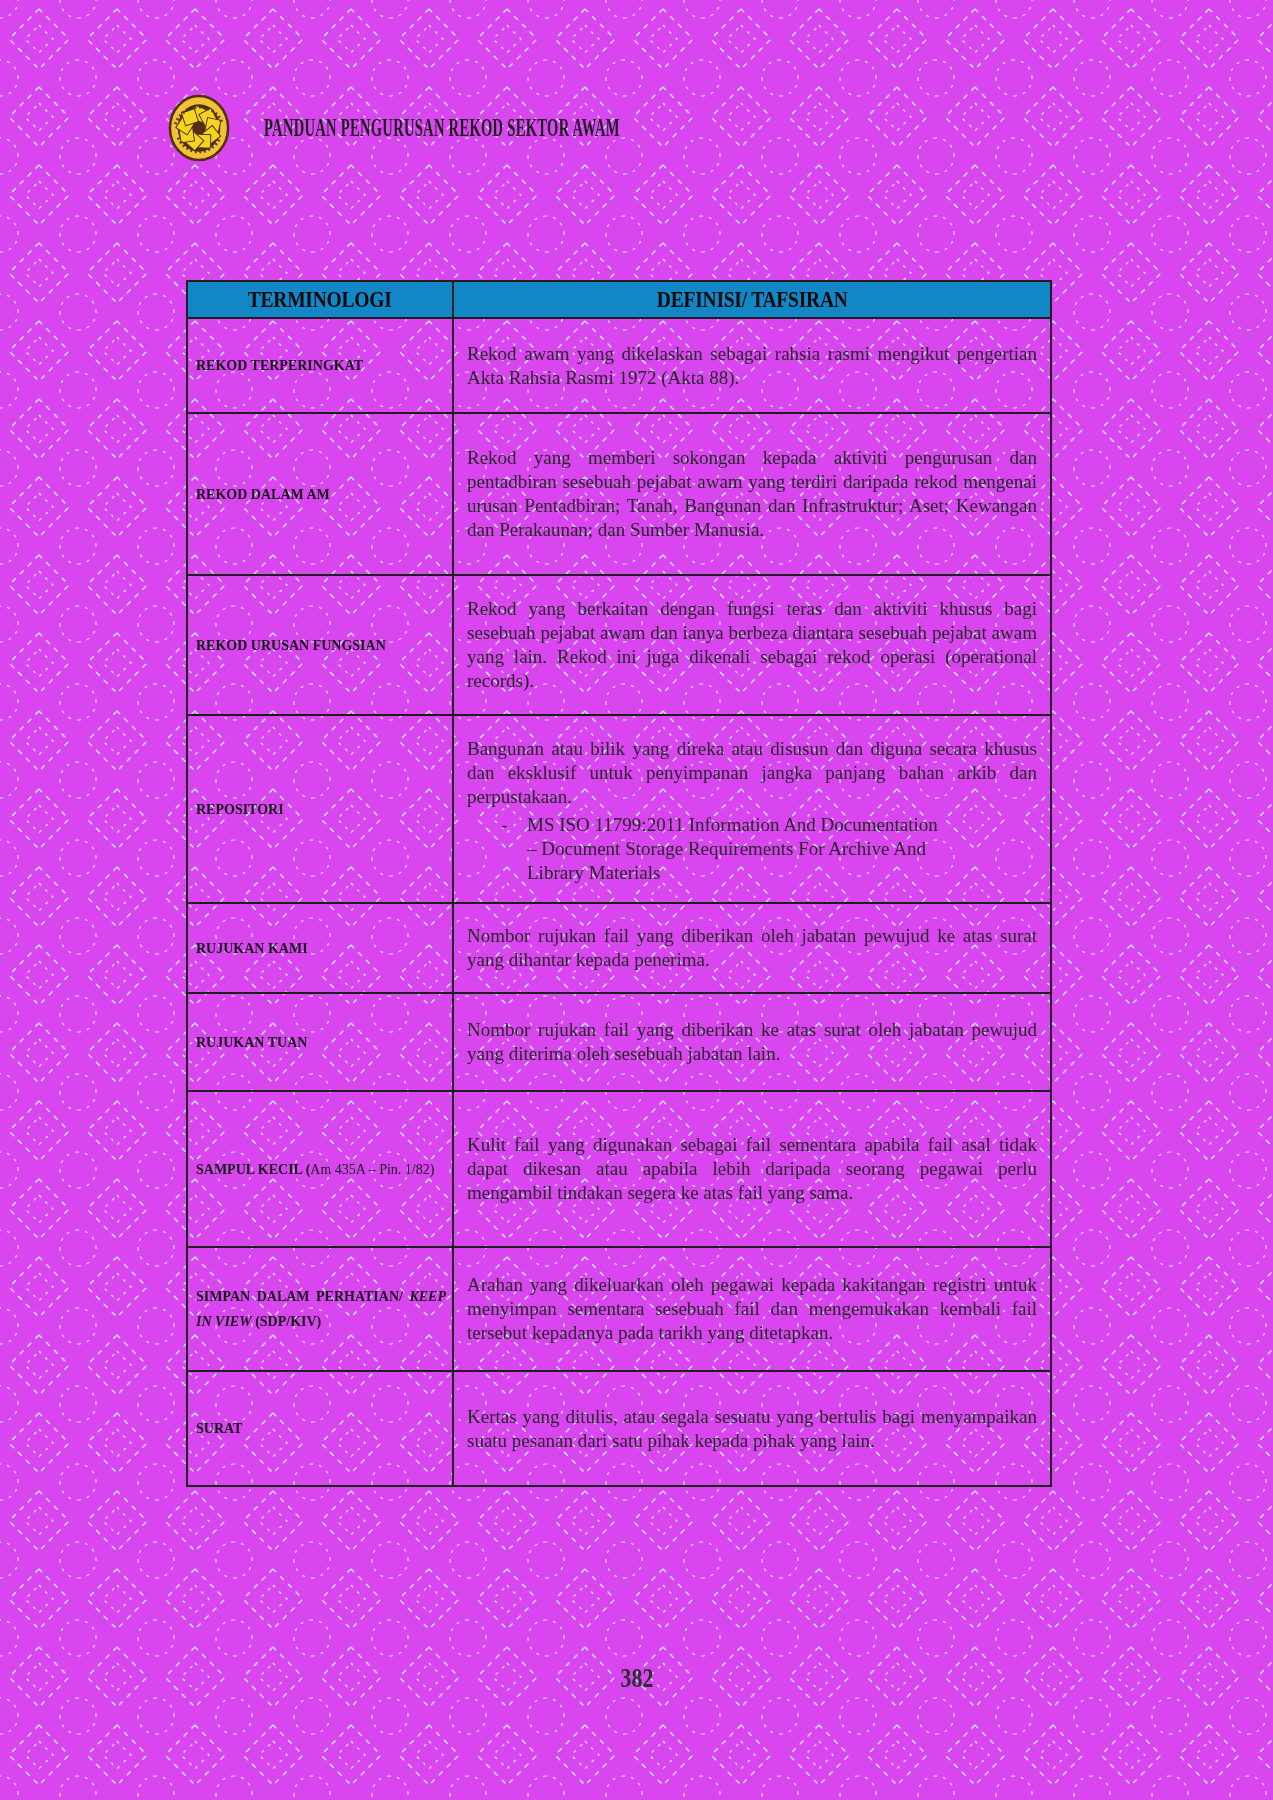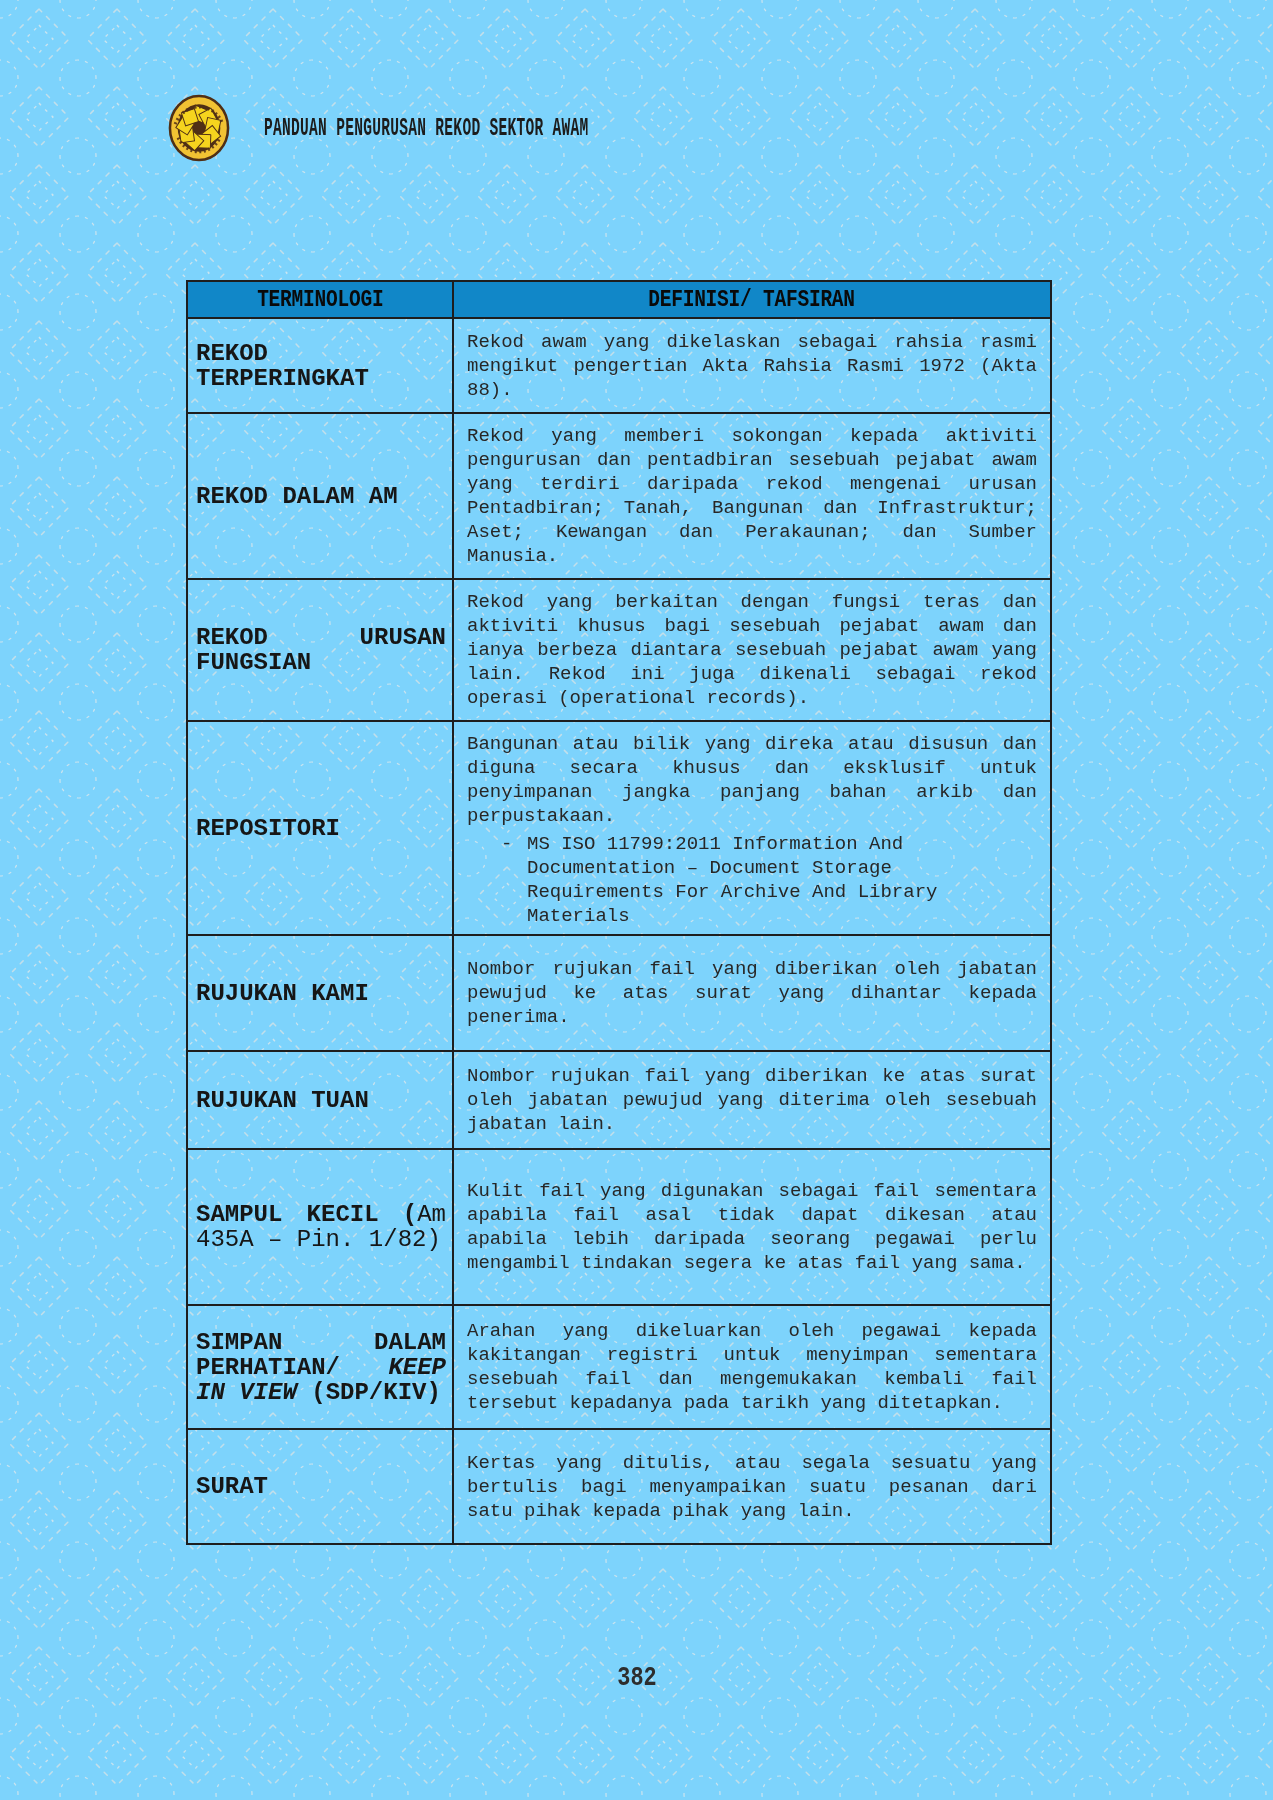--- a/index.html
+++ b/index.html
@@ -1,19 +1,19 @@
 <!DOCTYPE html>
 <html><head>
 <meta charset="utf-8">
 <style>
   html,body { margin:0; padding:0; }
   .page {
     position:relative; width:1273px; height:1800px;
-    background:#7dd3fc; overflow:hidden;
-    font-family:Liberation Mono, monospace;
+    background:#d946ef; overflow:hidden;
+    font-family:Liberation Serif, serif;
   }
   .bg-pattern { position:absolute; inset:0; width:100%; height:100%; }
 
   
   .page-header { position:absolute; left:168px; top:93px; display:flex; align-items:center; gap:34px; }
   .logo { width:62px; height:70px; display:block; }
   .doc-title {
     font-size:26px; font-weight:bold; color:#1c1c1c; white-space:nowrap;
     transform:scaleX(0.56); transform-origin:left center; letter-spacing:0.5px;
   }
@@ -26,35 +26,35 @@
   .term-table col.c1 { width:266px; }
   .term-table col.c2 { width:598px; }
   .term-table th, .term-table td { border:2px solid #1e1e1e; }
   .term-table thead th {
     height:33px; background:#1187c8; color:#0a0a0a;
     text-align:center; vertical-align:middle; overflow:hidden;
   }
   .hdr-txt { display:inline-block; font-size:23px; font-weight:bold; letter-spacing:-0.3px; transform:scaleX(0.85); }
   td.term {
     padding:6px 6px 6px 8px; vertical-align:middle; text-align:justify;
-    font-weight:bold; font-size:24px; line-height:25px; color:#161616;
+    font-weight:bold; font-size:14px; line-height:25px; color:#161616;
   }
   td.def {
     padding:6px 9px; vertical-align:middle; text-align:justify;
     font-size:19px; line-height:24px; color:#272727;
   }
   td.def p { margin:4px; }
   .term-normal { font-weight:normal; }
   .term-italic { font-style:italic; }
   .bullet { display:flex; margin:3px 0 0 38px; text-align:left; }
   .bullet .marker { flex:0 0 26px; }
   .bullet .btext { width:418px; }
 
   tr.r1 { height:95px; }  tr.r2 { height:162px; } tr.r3 { height:140px; }
-  tr.r4 { height:188px; } tr.r5 { height:116px; }  tr.r6 { height:98px; }
+  tr.r4 { height:188px; } tr.r5 { height:90px; }  tr.r6 { height:98px; }
   tr.r7 { height:156px; } tr.r8 { height:124px; } tr.r9 { height:115px; }
 
   .page-num {
     position:absolute; top:1662px; left:587px; width:100px; text-align:center;
     font-size:28px; font-weight:bold; color:#2d2d2d; transform:scaleX(0.78);
   }
 </style>
 </head>
 <body>
 

